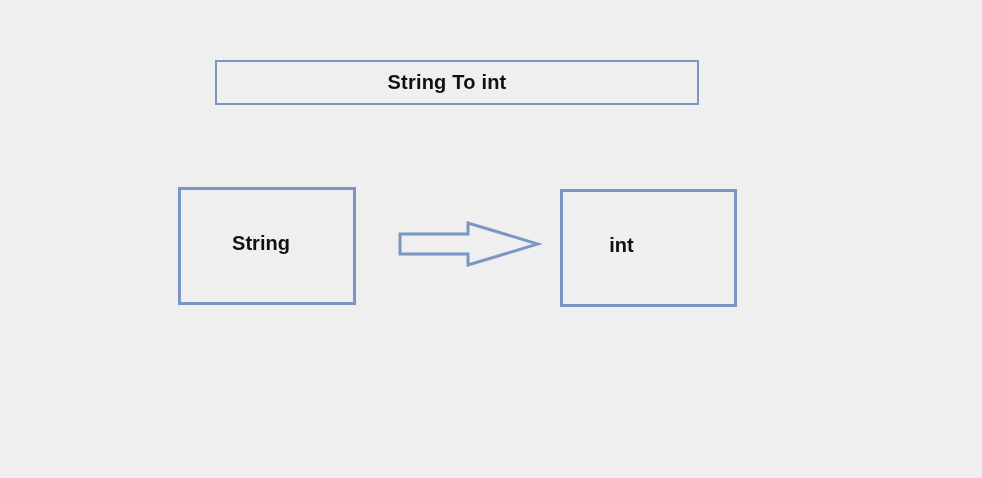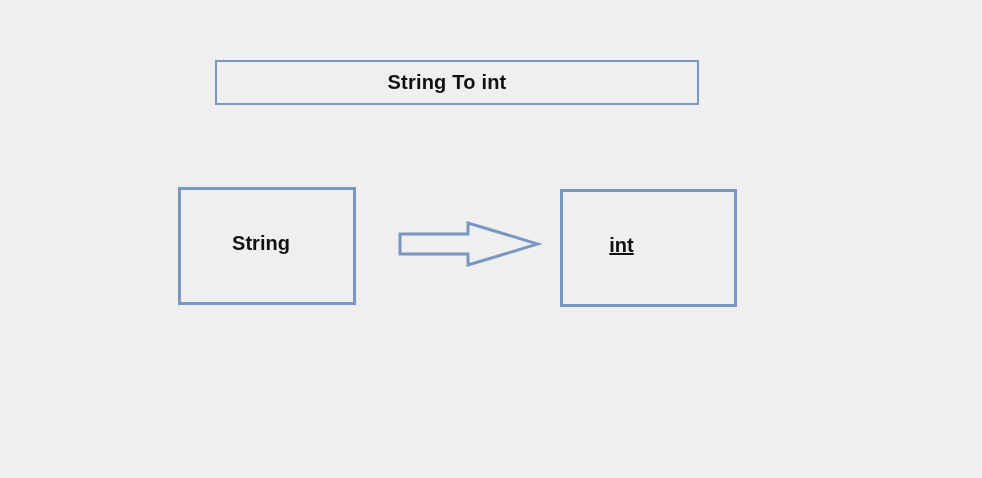--- a/index.html
+++ b/index.html
@@ -49,21 +49,21 @@
     width: 177px; height: 118px;
   }
   .node-label {
     font-size: 20px;
     font-weight: bold;
     color: var(--text);
     position: relative;
     top: -3px;
   }
   .string-box .node-label { left: -6px; }
-  .int-box .node-label { left: -27px; text-decoration: underline; }
+  .int-box .node-label { left: -27px; }
   .arrow-wrap {
     position: absolute;
     left: 398px; top: 219px;
     width: 144px; height: 48px;
   }
   .arrow-wrap svg { display: block; width: 100%; height: 100%; }
   .arrow-wrap polygon {
     fill: var(--background);
     stroke: var(--box-border);
     stroke-width: 3;

